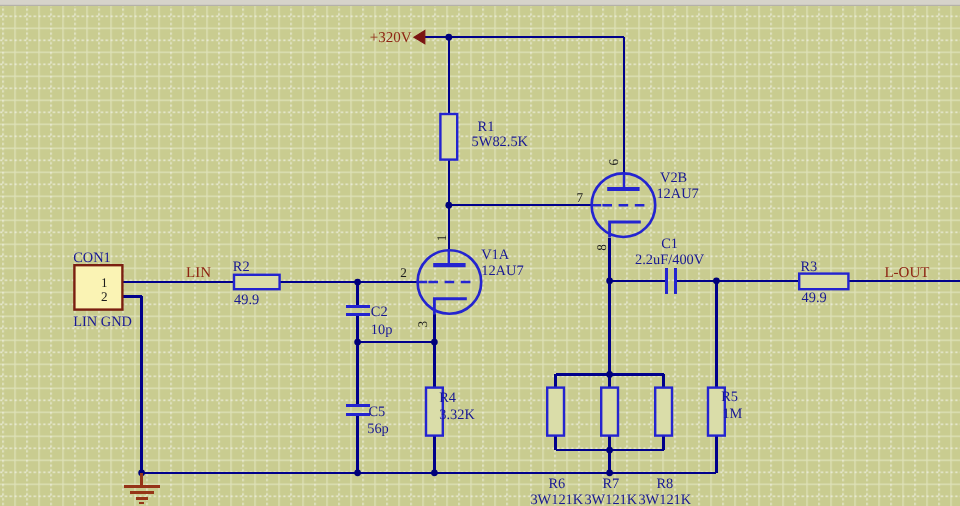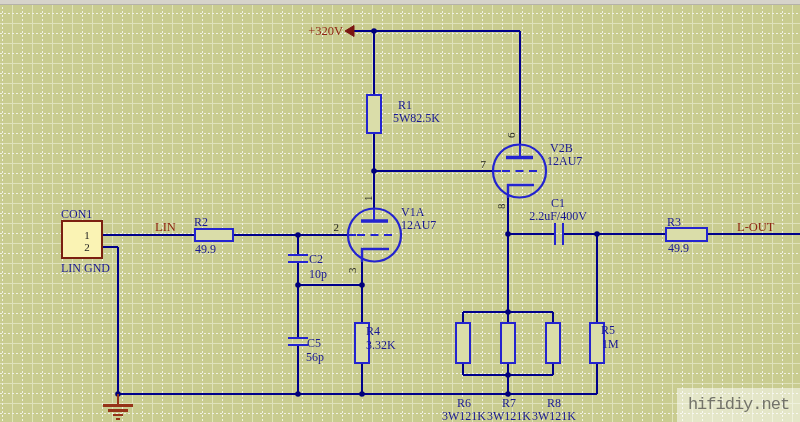--- a/index.html
+++ b/index.html
@@ -187,17 +187,14 @@
       <path class="gnd" stroke-width="2" d="M118,394 V404"></path>
       <path class="gnd" stroke-width="3" d="M103,405.5 H133"></path>
       <path class="gnd" stroke-width="3" d="M108,410.5 H128"></path>
       <path class="gnd" stroke-width="2.5" d="M113,415 H123"></path>
       <path class="gnd" stroke-width="2" d="M116,419 H120"></path>
     </g>
   </svg>
 
   <div id="top-edge"></div>
 
-  <div id="watermark">
-    <span>hifidiy.net</span>
-  </div>
 
 </div>
 
 </body></html>

